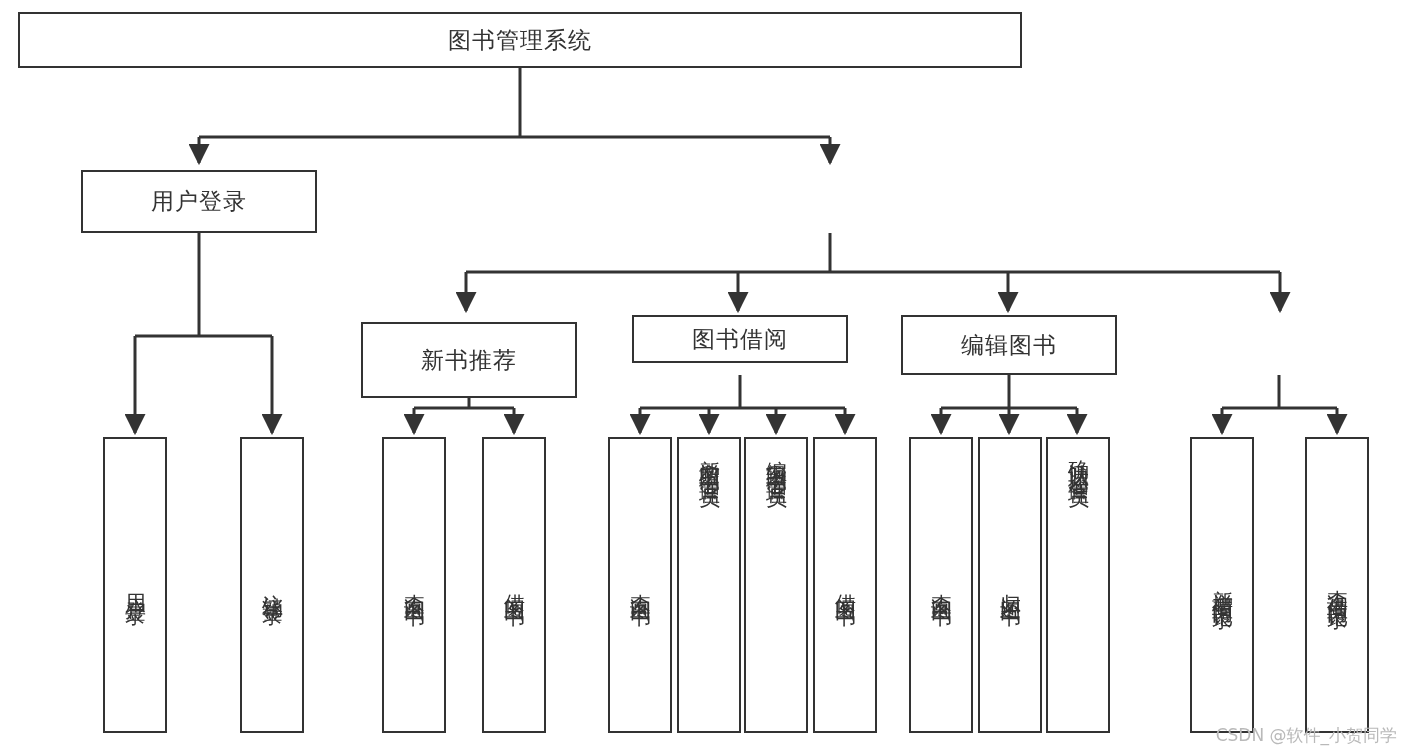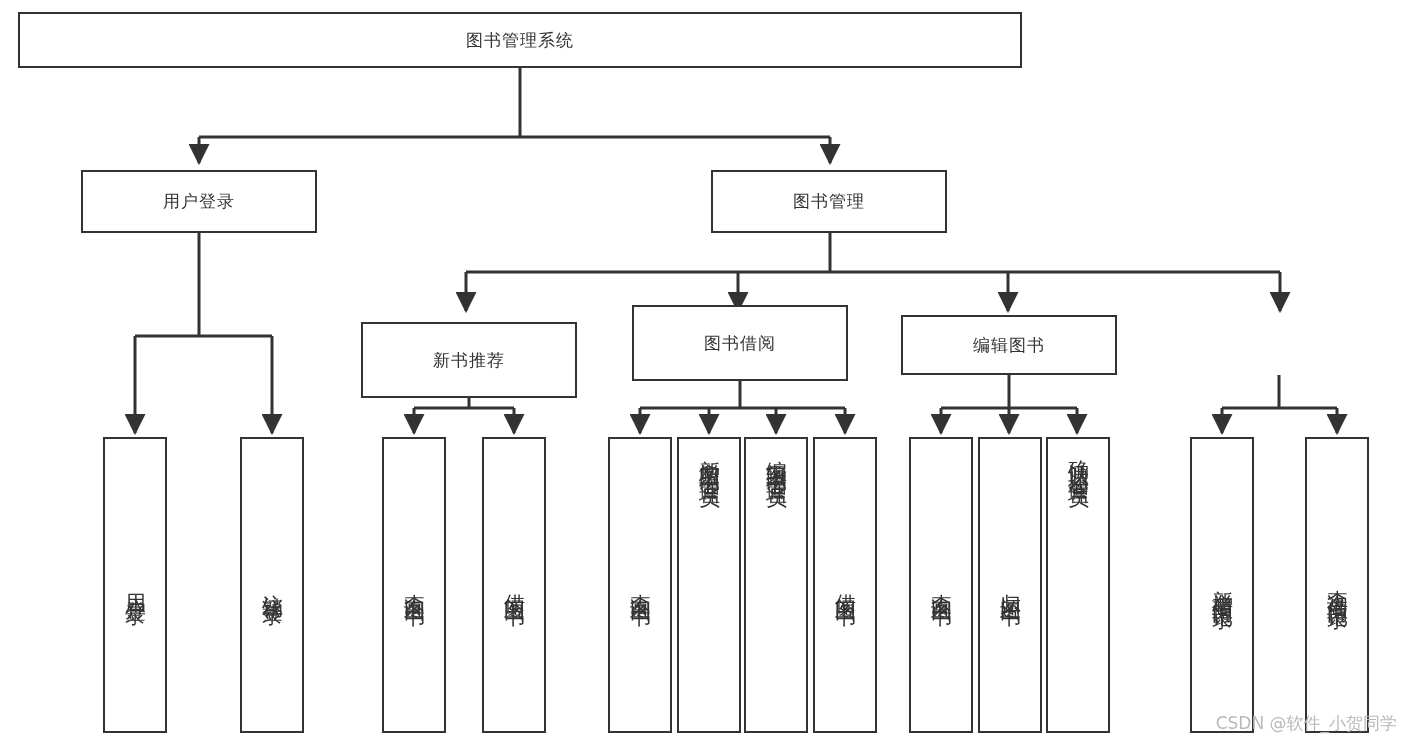--- a/index.html
+++ b/index.html
@@ -29,21 +29,21 @@
     position: absolute;
     box-sizing: border-box;
     border: 2px solid #333333;
     background: #ffffff;
     display: flex;
     align-items: center;
     justify-content: center;
     color: #333333;
   }
   .node.horiz {
-    font-size: 17px;
+    font-size: 23px;
     letter-spacing: 1px;
   }
   .node.vert {
     font-size: 21px;
   }
   .node.vert .vtext {
     writing-mode: vertical-rl;
     text-orientation: upright;
     letter-spacing: 4px;
     line-height: 1;
@@ -63,21 +63,21 @@
     padding-top: 4px;
     box-sizing: border-box;
   }
   .vert-inner.mid {
     align-items: center;
     padding-top: 0;
   }
   .watermark {
     position: absolute;
     right: 8px;
-    bottom: 12px;
+    bottom: 0;
     font-size: 17px;
     color: #b9b9b9;
     white-space: nowrap;
     font-family: "DejaVu Sans", "Liberation Sans", sans-serif;
   }
 </style>
 </head>
 <body>
 
 <div id="canvas">
@@ -132,28 +132,25 @@
     </g>
   </svg>
 
   <div class="node horiz" style="left:18px; top:12px; width:1004px; height:56px;">
     <span class="htext">图书管理系统</span>
   </div>
 
   <div class="node horiz" style="left:81px; top:170px; width:236px; height:63px;">
     <span class="htext">用户登录</span>
   </div>
-  <div class="node horiz" style="left:711px; top:170px; width:236px; height:63px;">
-    <span class="htext">图书管理</span>
-  </div>
 
   <div class="node horiz" style="left:361px; top:322px; width:216px; height:76px;">
     <span class="htext">新书推荐</span>
   </div>
-  <div class="node horiz" style="left:632px; top:305px; width:216px; height:76px;align-items:center;">
+  <div class="node horiz" style="left:632px; top:315px; width:216px; height:48px;align-items:center;">
     <span class="htext">图书借阅</span>
   </div>
   <div class="node horiz" style="left:901px; top:315px; width:216px; height:60px;">
     <span class="htext">编辑图书</span>
   </div>
 
   <div class="node vert" style="left:103px; top:437px; width:64px; height:296px;">
     <span class="vert-inner mid">
         <span class="vtext">用户登录</span>
       </span>

